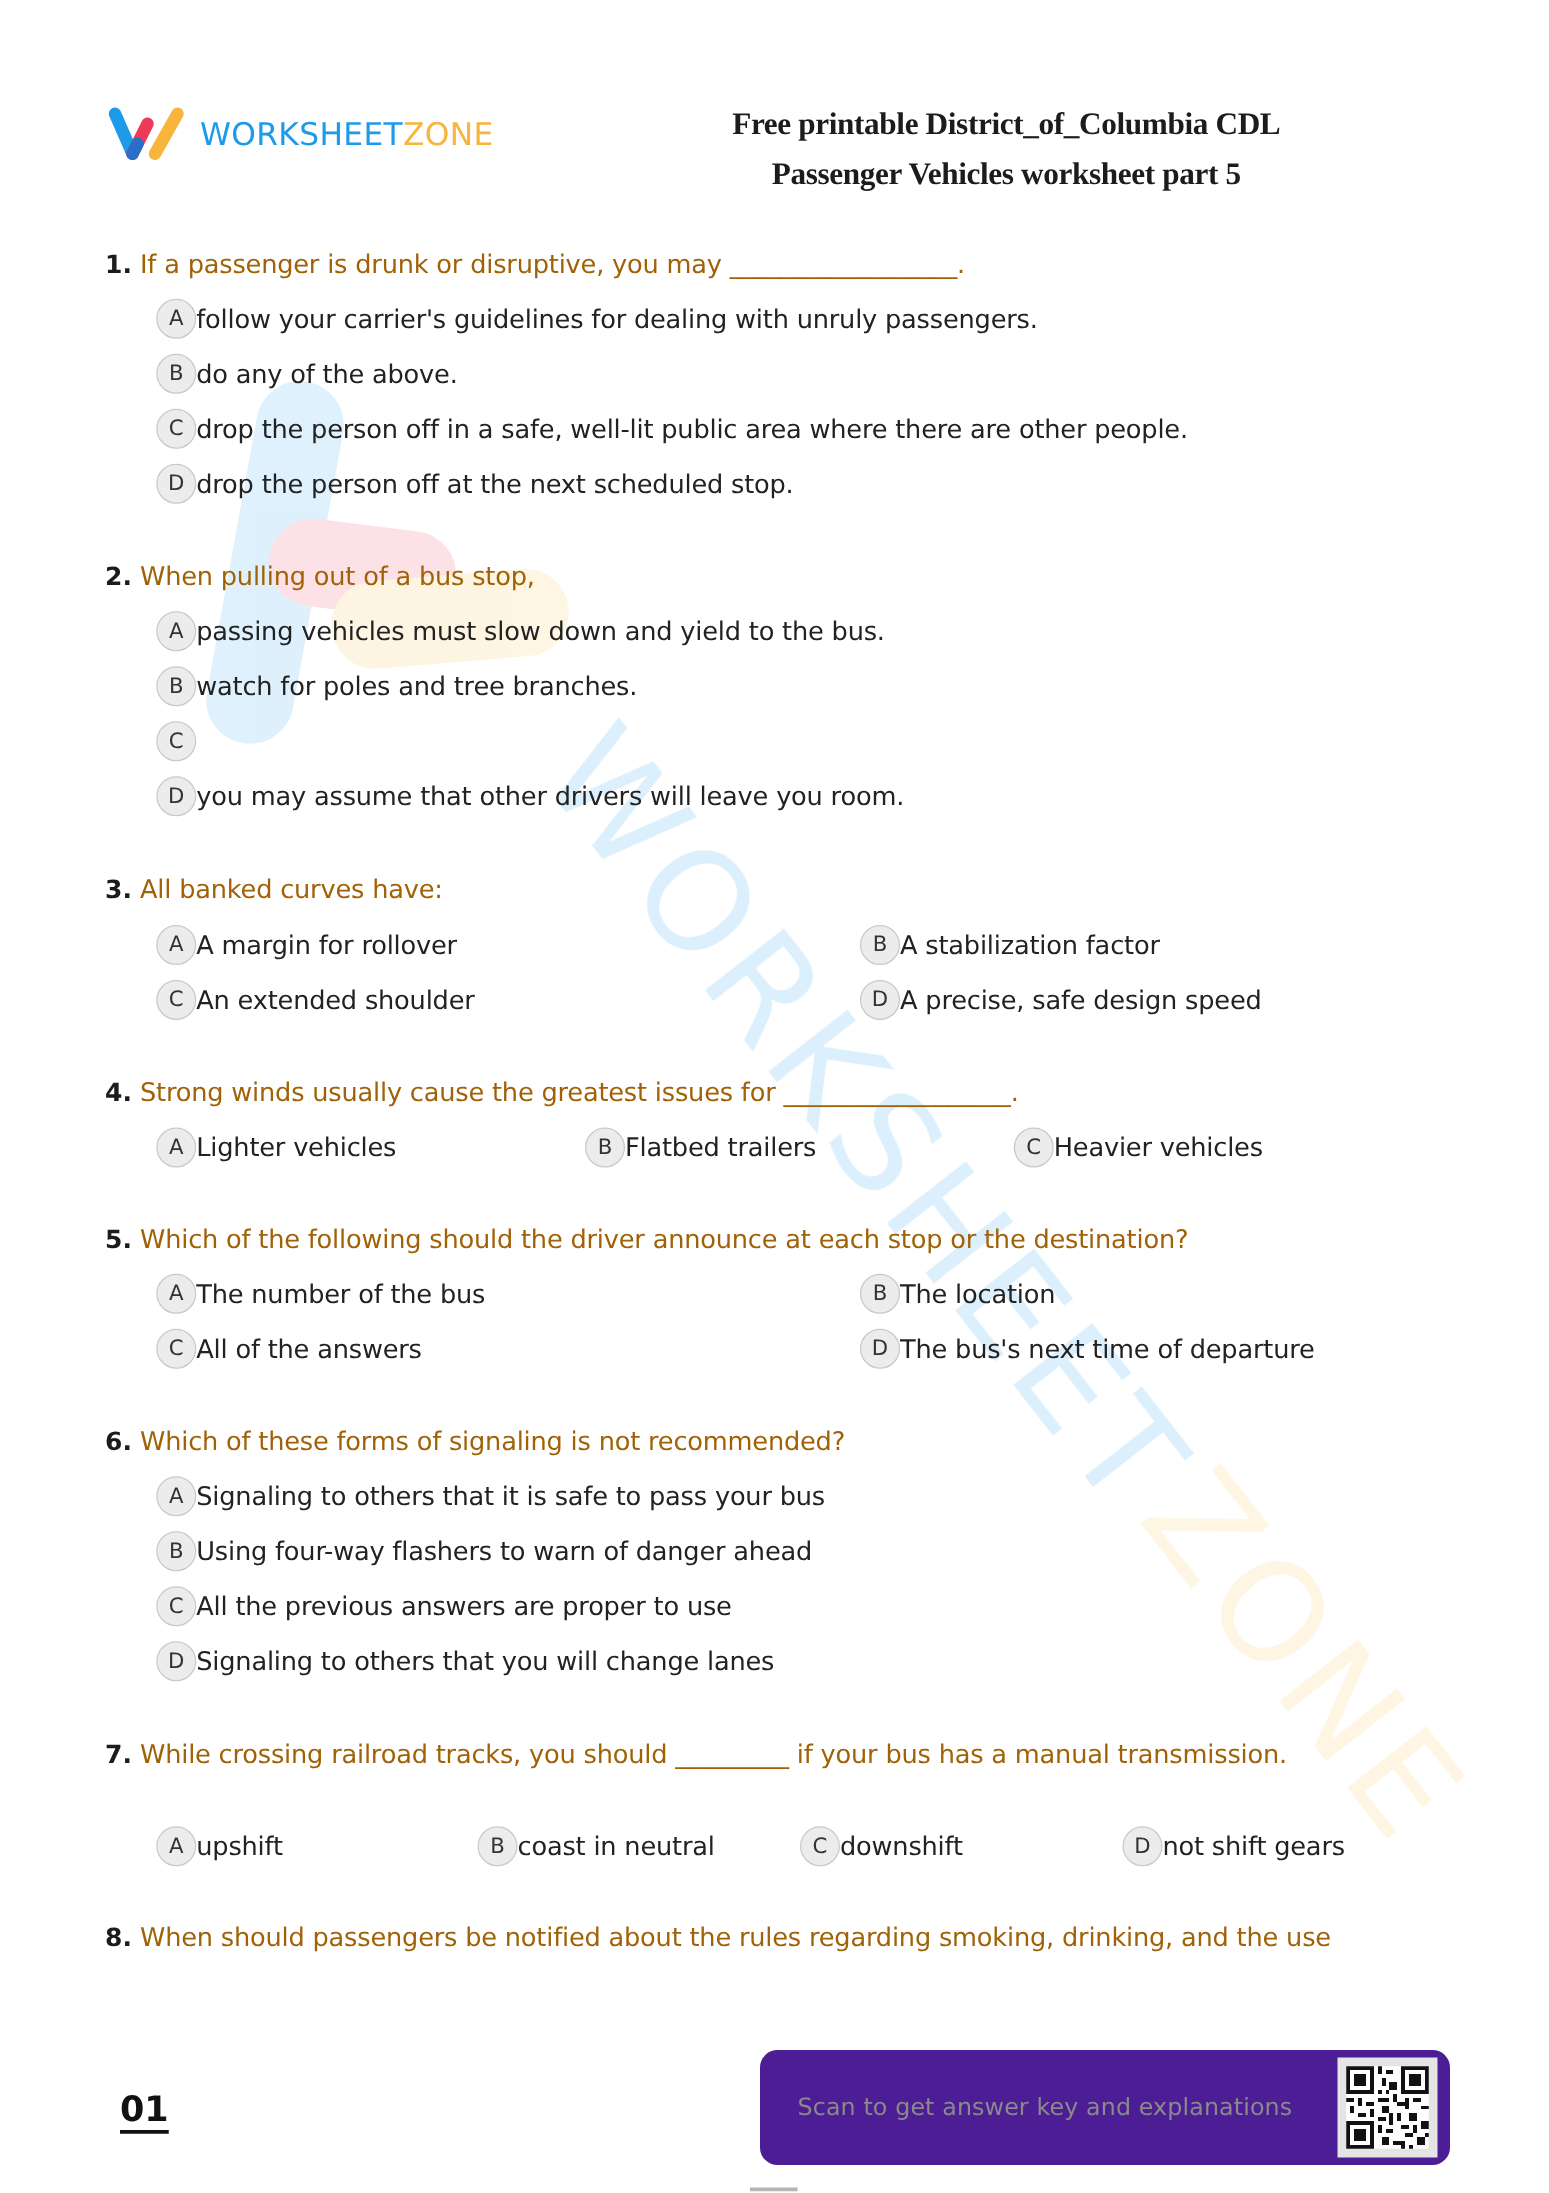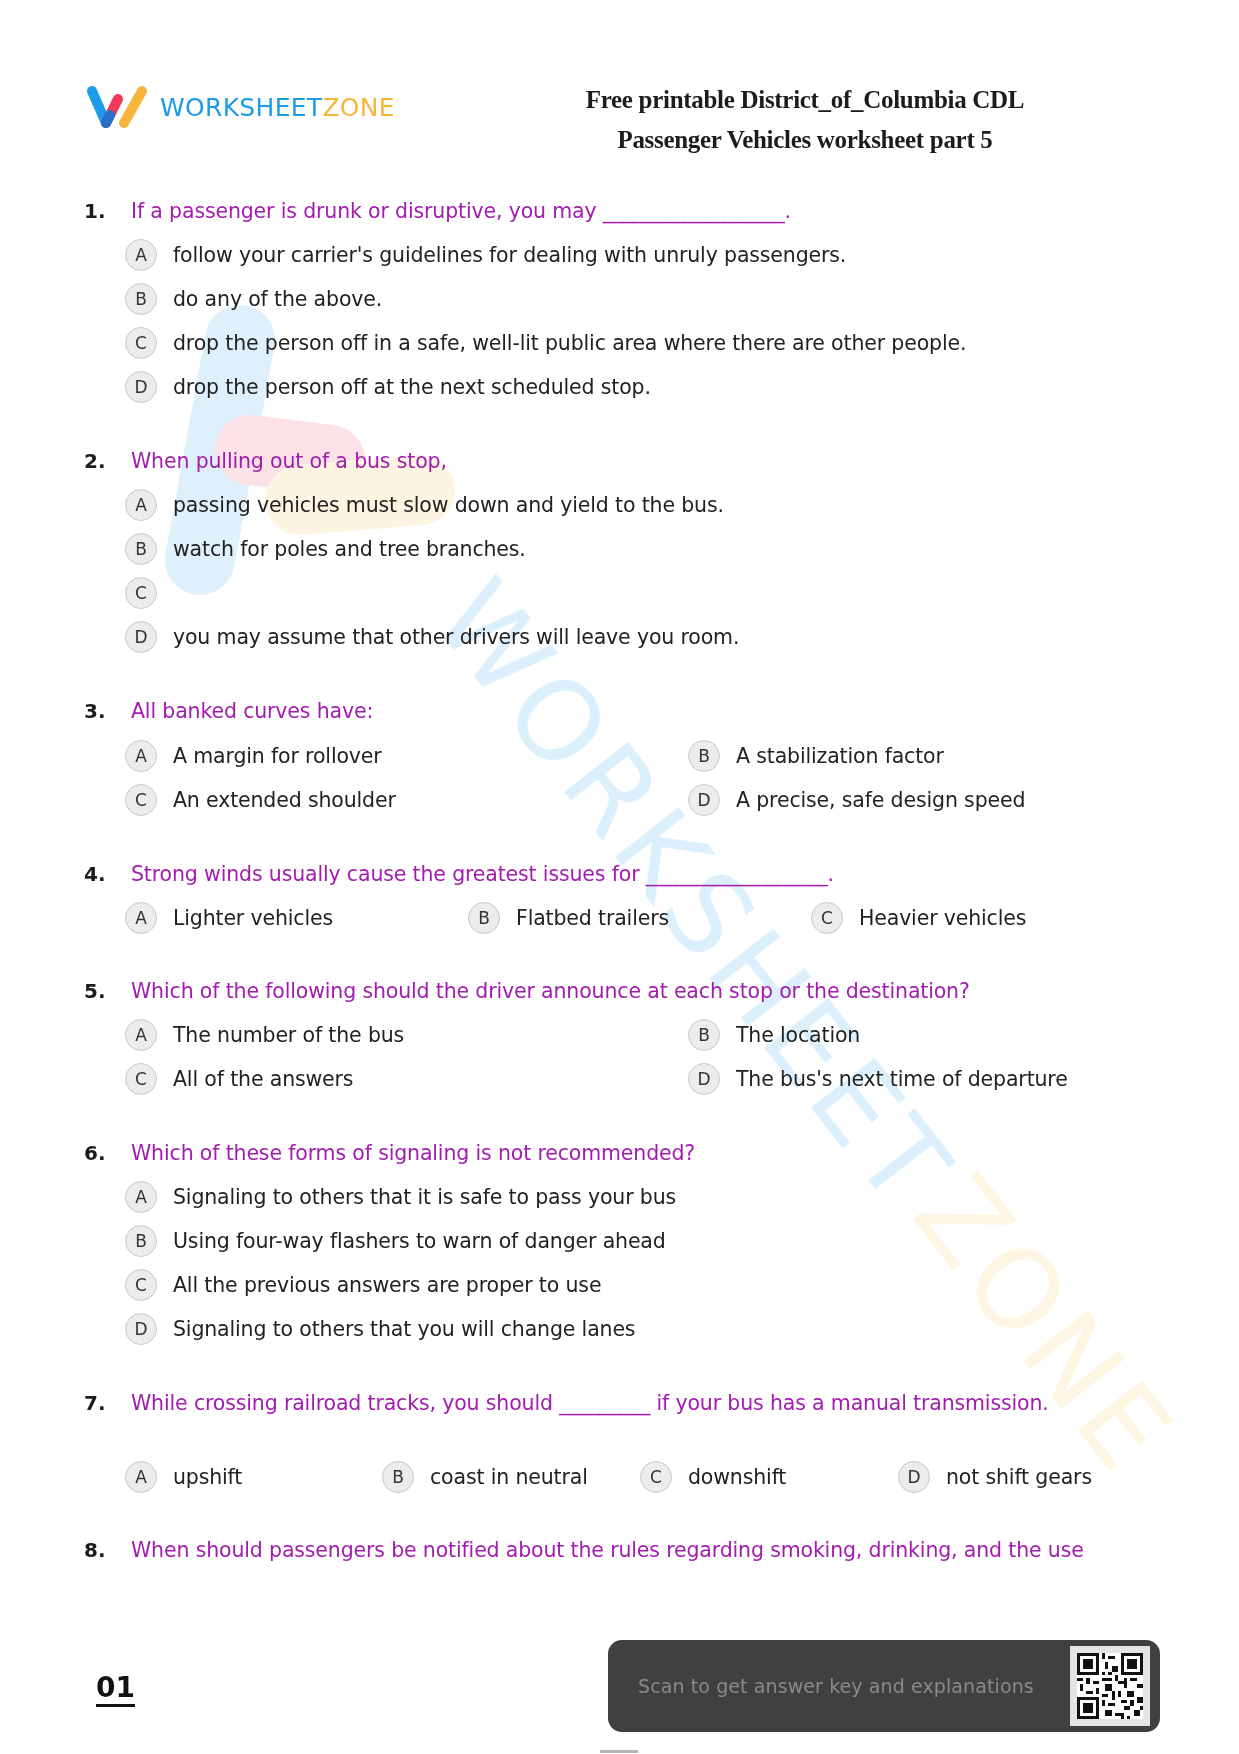--- a/index.html
+++ b/index.html
@@ -17,29 +17,29 @@
     .logo-text { margin-left: 10px; font-family: "DejaVu Sans", sans-serif; font-size: 25px; letter-spacing: 0.3px; font-weight: normal; text-align: center; }
     .logo-text .w { color: #1e9be8; }
     .logo-text .z { color: #f7b53c; }
 
     .title { position: absolute; left: 500px; top: 80px; width: 610px; text-align: center; font-family: Liberation Serif, serif; font-weight: bold; font-size: 25px; line-height: 40px; color: #1c1c1c; letter-spacing: -0.3px; }
 
     
     .q { position: absolute; left: 0; width: 1239px; }
     .q-line { position: absolute; left: 0; height: 30px; display: flex; align-items: center; }
     .q-num { position: absolute; left: 84px; font-weight: bold; font-size: 20px; color: #1c1c1c; }
-    .q-text { position: absolute; left: 131px; font-size: 20.5px; color: #a21caf; white-space: nowrap; letter-spacing: -0.15px; }
+    .q-text { position: absolute; left: 112px; font-size: 20.5px; color: #a16207; white-space: nowrap; letter-spacing: -0.15px; }
 
     .opt { position: absolute; height: 30px; display: flex; align-items: center; white-space: nowrap; }
     .bubble { width: 32px; height: 32px; border-radius: 50%; background: #ececec; border: 1px solid #c9c9c9; display: flex; align-items: center; justify-content: center; font-size: 17px; color: #333333; flex: 0 0 auto; }
-    .opt-text { margin-left: 16px; font-size: 20.5px; color: #222222; letter-spacing: -0.15px; }
+    .opt-text { font-size: 20.5px; color: #222222; letter-spacing: -0.15px; }
 
     
     .page-num { position: absolute; left: 96px; top: 1672px; font-weight: bold; font-size: 28px; color: #111111; border-bottom: 3px solid #111111; line-height: 32px; padding-bottom: 0px; }
-    .scan-box { position: absolute; left: 608px; top: 1640px; width: 552px; height: 92px; background: #404040; border-radius: 14px; }
+    .scan-box { position: absolute; left: 608px; top: 1640px; width: 552px; height: 92px; background: #4c1d95; border-radius: 14px; }
     .scan-text { position: absolute; left: 30px; top: 0; height: 92px; display: flex; align-items: center; font-size: 19px; color: #8a8a8a; letter-spacing: 0.1px; }
     .qr { position: absolute; right: 10px; top: 6px; width: 80px; height: 80px; background: #e4e4e4; display: flex; align-items: center; justify-content: center; }
     .bottom-mark { position: absolute; left: 600px; top: 1750px; width: 38px; height: 3px; background: #b5b5b5; }
   </style>
 </head>
 <body>
 
 <svg class="watermark" viewBox="0 0 1239 1754" xmlns="http://www.w3.org/2000/svg">
   <g opacity="0.14">
     <path d="M240 340 L200 560" stroke="#1e9be8" stroke-width="70" stroke-linecap="round" fill="none"></path>

